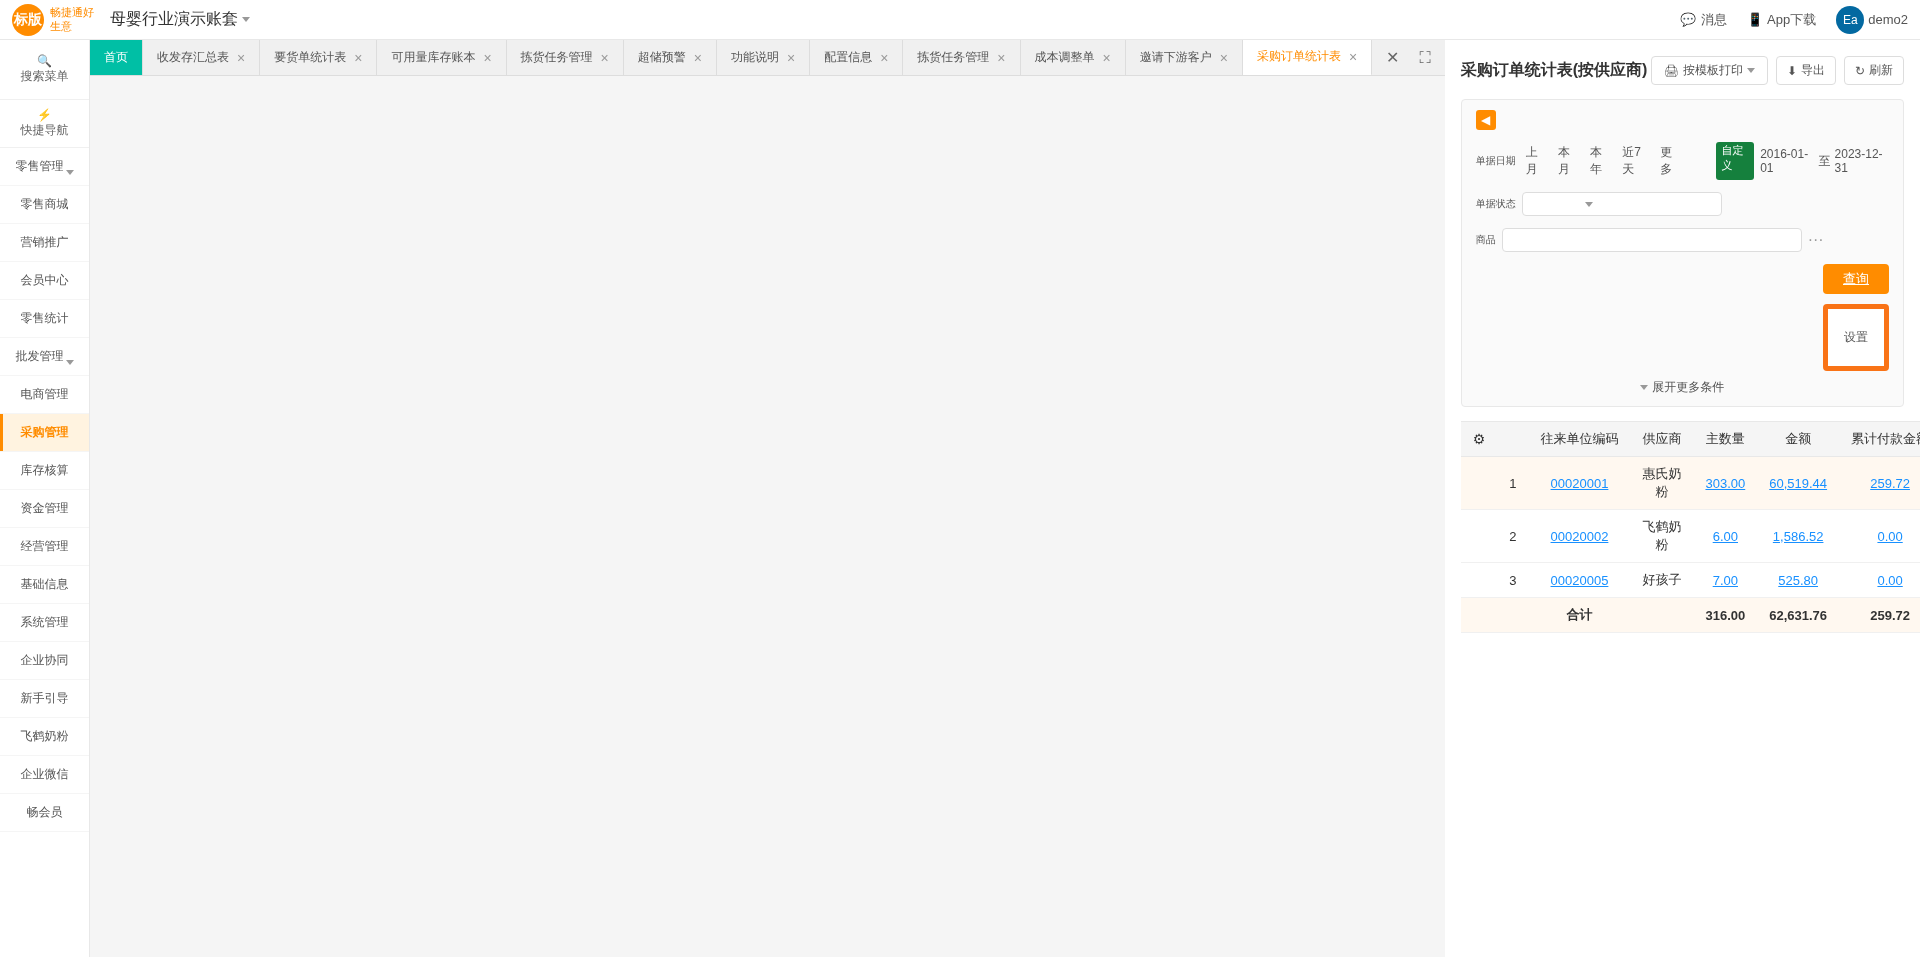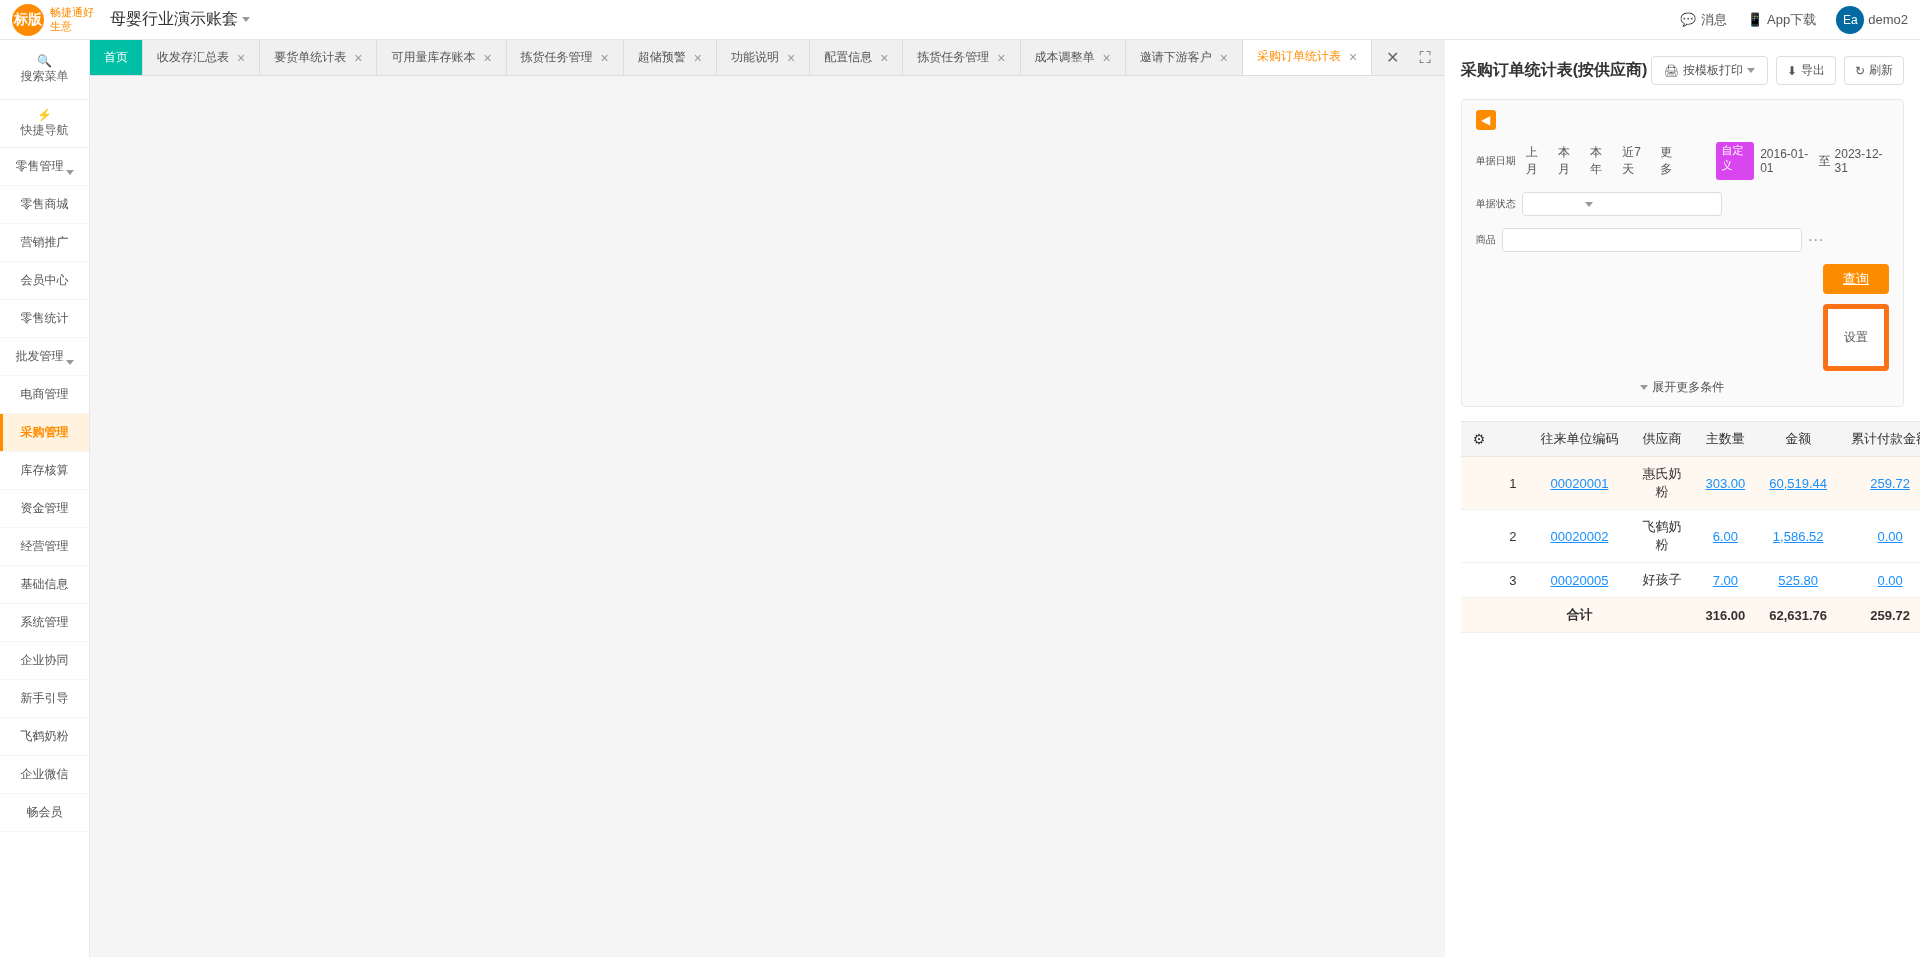--- a/index.html
+++ b/index.html
@@ -55,21 +55,21 @@
     .btn-settings { padding: 20px 16px; border: 5px solid #f97316; border-radius: 4px; cursor: pointer; font-size: 12px; color: #555; background: #fff; margin-top: 4px; }
 
     
     .filter-bar { background: #fafafa; border: 1px solid #e8e8e8; border-radius: 4px; padding: 10px 14px; margin-bottom: 14px; }
     .filter-row { display: flex; align-items: center; gap: 12px; flex-wrap: wrap; }
     .filter-item { display: flex; align-items: center; gap: 6px; }
     .filter-label { font-size: 10px; color: #555; white-space: nowrap; }
     .date-shortcuts { display: flex; gap: 4px; }
     .date-shortcut { font-size: 12px; color: #555; cursor: pointer; padding: 2px 4px; }
     .date-range { display: flex; align-items: center; gap: 4px; font-size: 12px; color: #555; }
-    .custom-tag { background: #d946ef; color: #fff; font-size: 11px; padding: 1px 5px; border-radius: 3px; margin-left: 28px; }
+    .custom-tag { background: #15803d; color: #fff; font-size: 11px; padding: 1px 5px; border-radius: 3px; margin-left: 28px; }
     .filter-select { display: flex; align-items: center; gap: 4px; border: 1px solid #ddd; border-radius: 4px; padding: 4px 8px; min-width: 200px; cursor: pointer; background: #fff; font-size: 12px; color: #555; }
     .filter-input { display: flex; align-items: center; gap: 4px; border: 1px solid #ddd; border-radius: 4px; padding: 4px 8px; min-width: 300px; background: #fff; font-size: 12px; color: #555; cursor: pointer; }
     .filter-dots { color: #999; font-size: 16px; margin-left: auto; cursor: pointer; }
     .expand-more { display: flex; align-items: center; justify-content: center; gap: 4px; margin-top: 8px; color: #555; font-size: 12px; cursor: pointer; }
 
     
     .data-table { width: 100%; border-collapse: collapse; font-size: 13px; }
     .data-table th { background: #f5f5f5; padding: 8px 12px; text-align: center; color: #333; font-weight: normal; border-bottom: 1px solid #e8e8e8; border-top: 1px solid #e8e8e8; white-space: nowrap; }
     .data-table td { padding: 8px 12px; text-align: center; border-bottom: 1px solid #f0f0f0; color: #333; }
     .data-table .num-cell { color: #1890ff; cursor: pointer; text-decoration: underline; }

